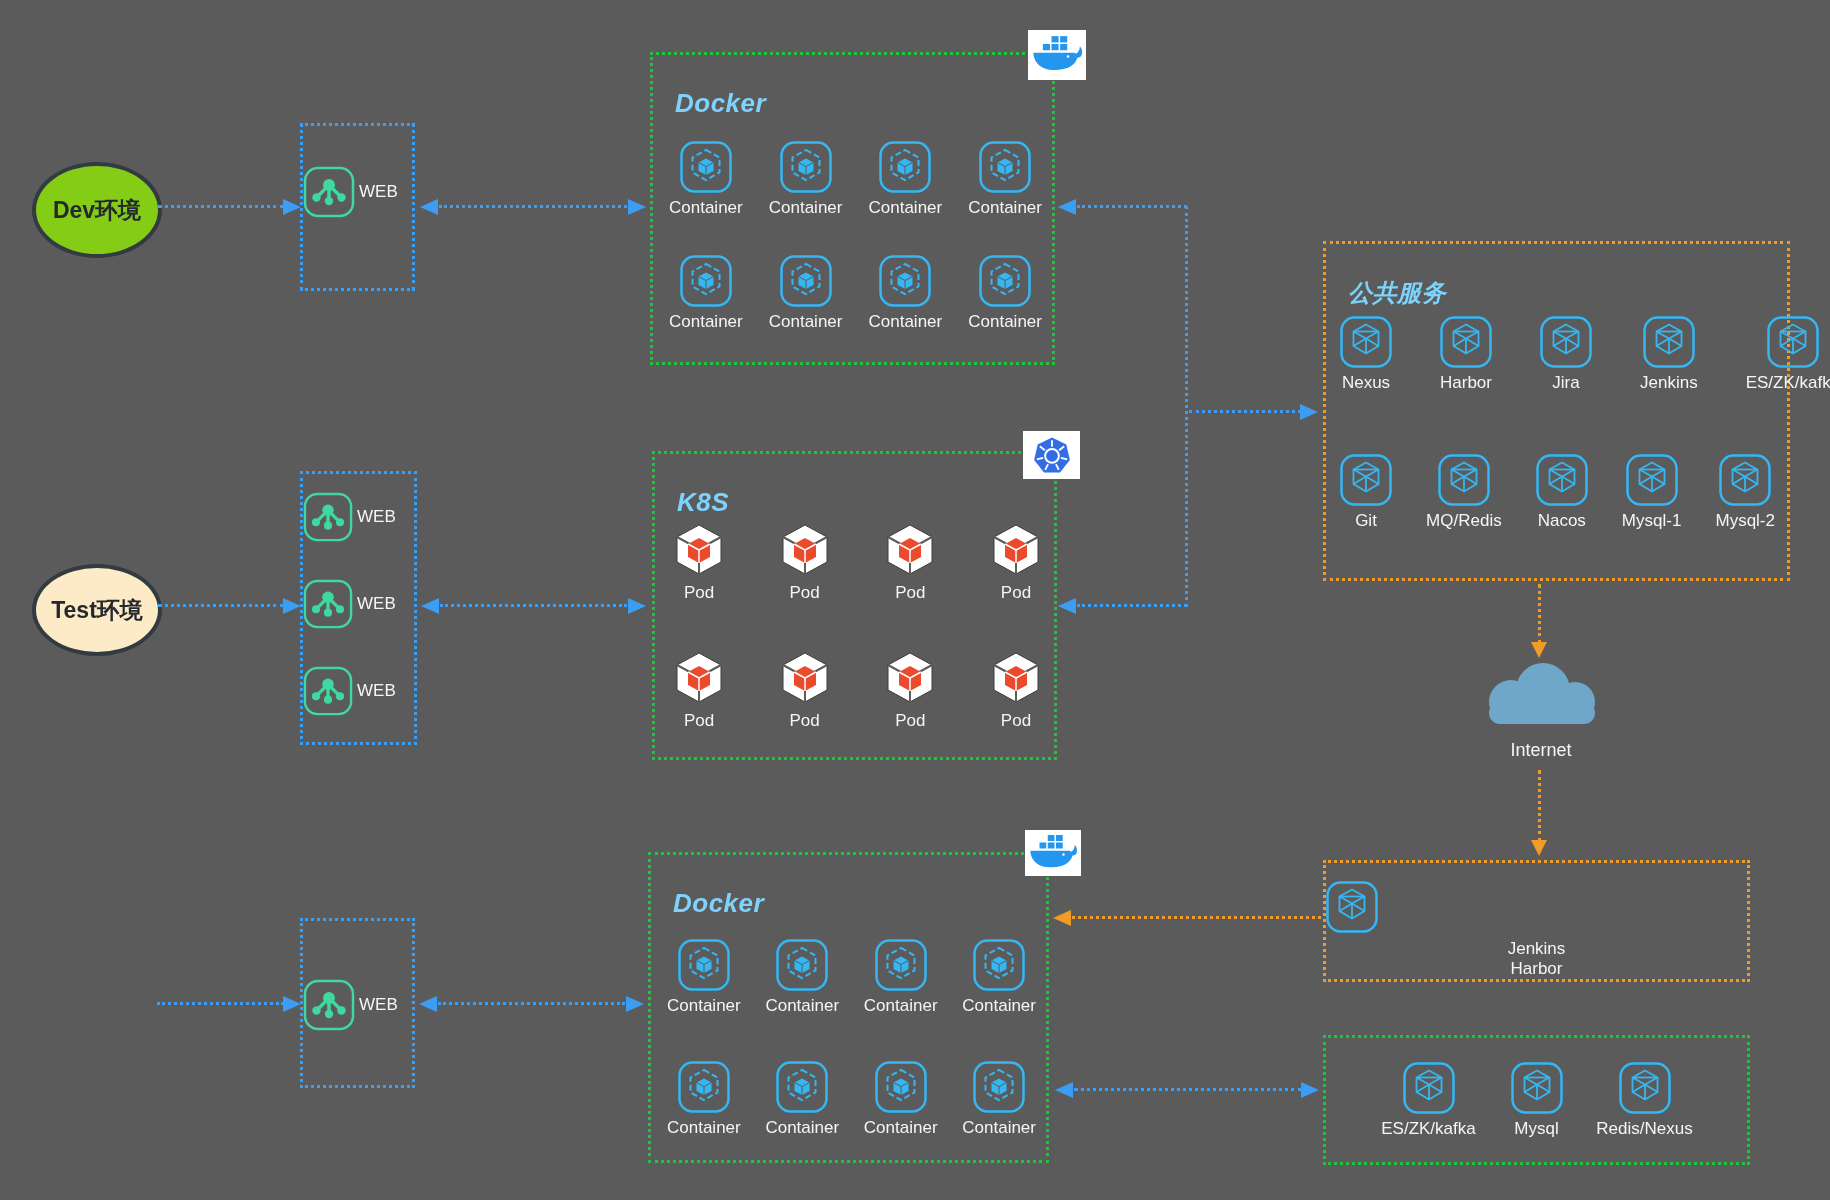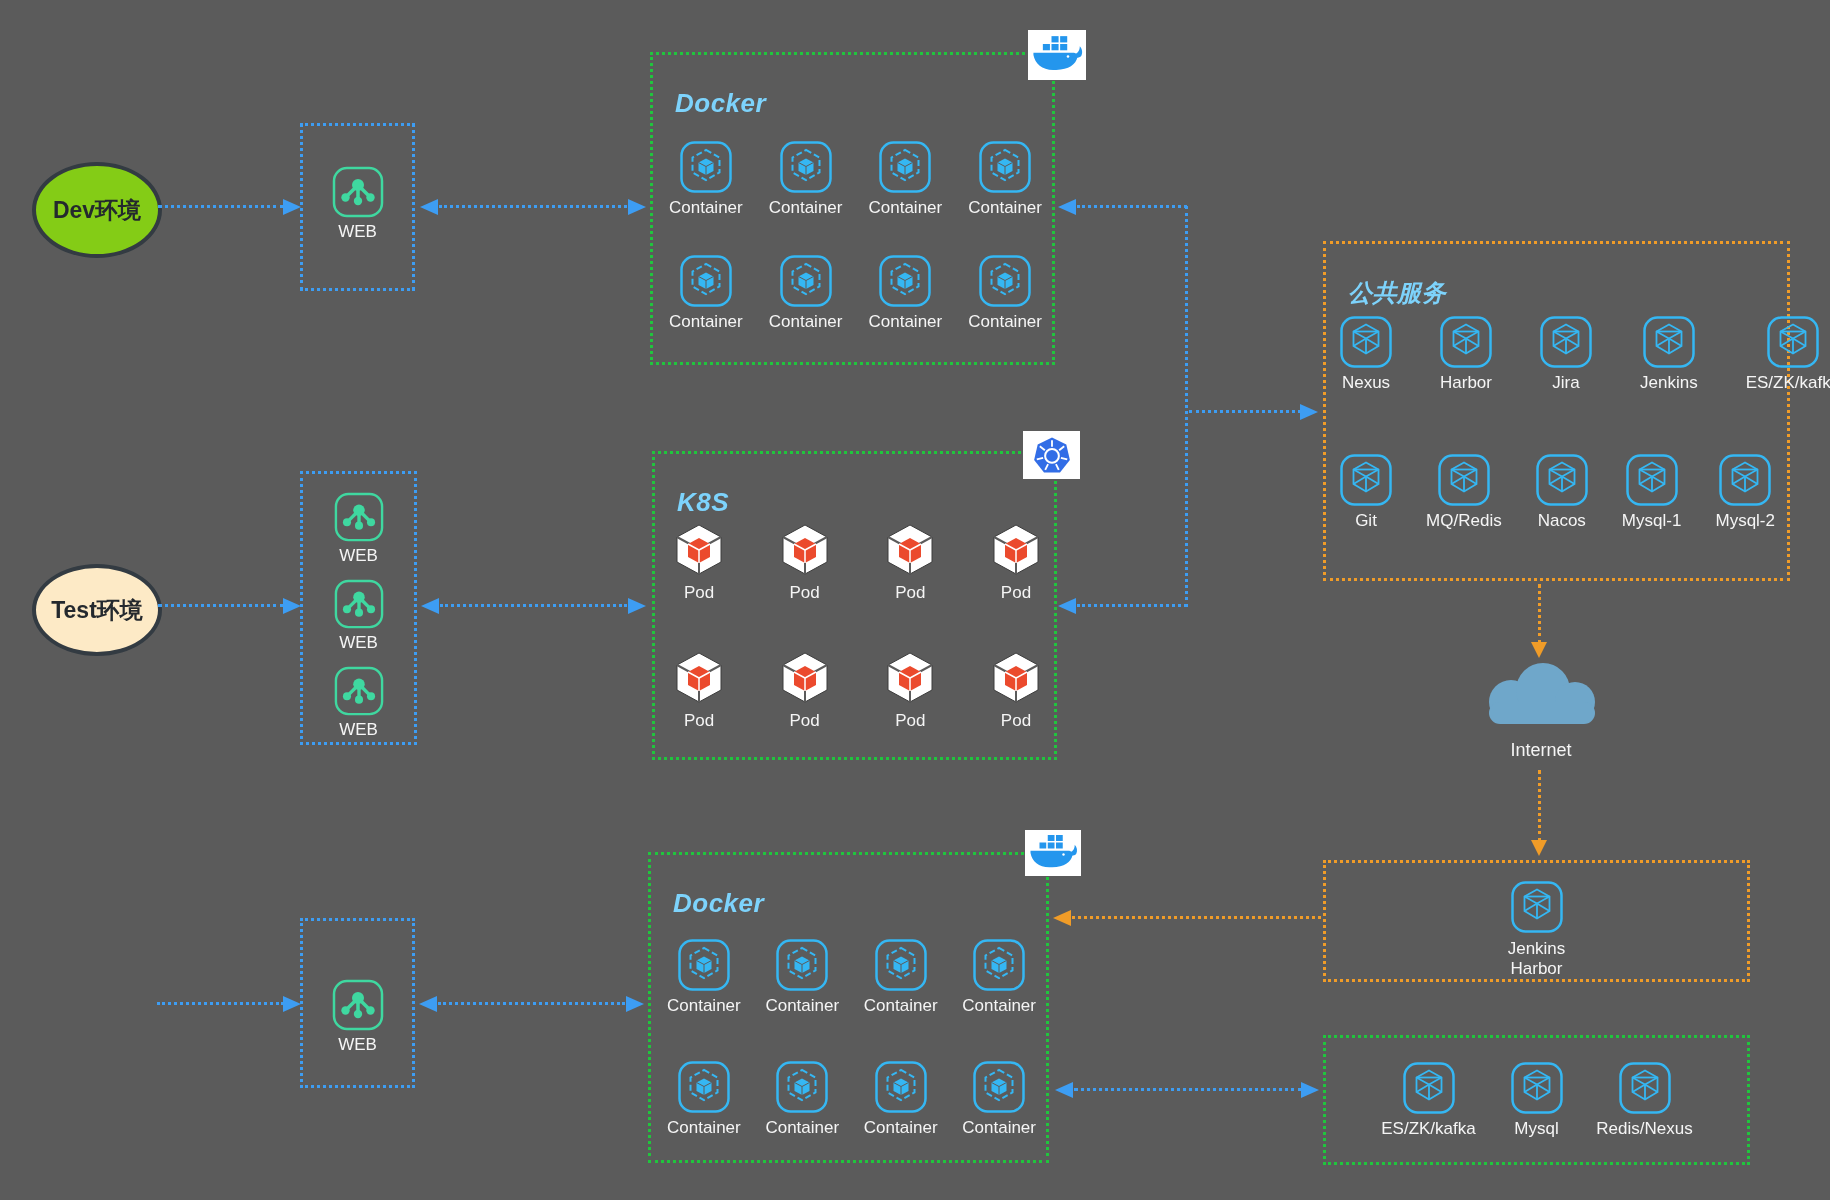--- a/index.html
+++ b/index.html
@@ -25,21 +25,21 @@
   .bx-public{left:1323px;top:241px;width:467px;height:340px;}
   .bx-jenkins{left:1323px;top:860px;width:427px;height:122px;}
   .bx-prodsvc{left:1323px;top:1035px;width:427px;height:130px;}
   .title{position:absolute;left:22px;top:12px;color:#7dd3fc;font-weight:700;font-style:italic;
          font-size:26px;letter-spacing:.5px;margin-top:21px;}
   .row{position:absolute;left:16px;right:10px;display:flex;justify-content:space-between;}
   .row.center{left:0;right:0;justify-content:center;}
   .row.center .cell{width:108px;}
   .cell{display:flex;flex-direction:column;align-items:center;gap:5px;}
   .lbl{color:#f5f5f5;font-size:17px;white-space:nowrap;line-height:20px;text-align:center;}
-  .webcell{position:absolute;left:0;right:0;display:flex;flex-direction:column;align-items:center;gap:4px;}
+  .webcell{position:absolute;left:0;right:0;display:flex;flex-direction:row;align-items:center;gap:4px;}
   .ic{display:block;}
   
   .logo{position:absolute;background:#fff;display:flex;align-items:center;justify-content:center;z-index:5;}
   .logo-docker-top{left:1028px;top:30px;width:58px;height:50px;}
   .logo-k8s{left:1023px;top:431px;width:57px;height:48px;}
   .logo-docker-bottom{left:1025px;top:830px;width:56px;height:46px;}
   
   .hl{position:absolute;height:0;border-top:3px dotted #3d9df3;}
   .vl{position:absolute;width:0;border-left:3px dotted #3d9df3;}
   .hl.o{border-top-color:#f09c28;}

